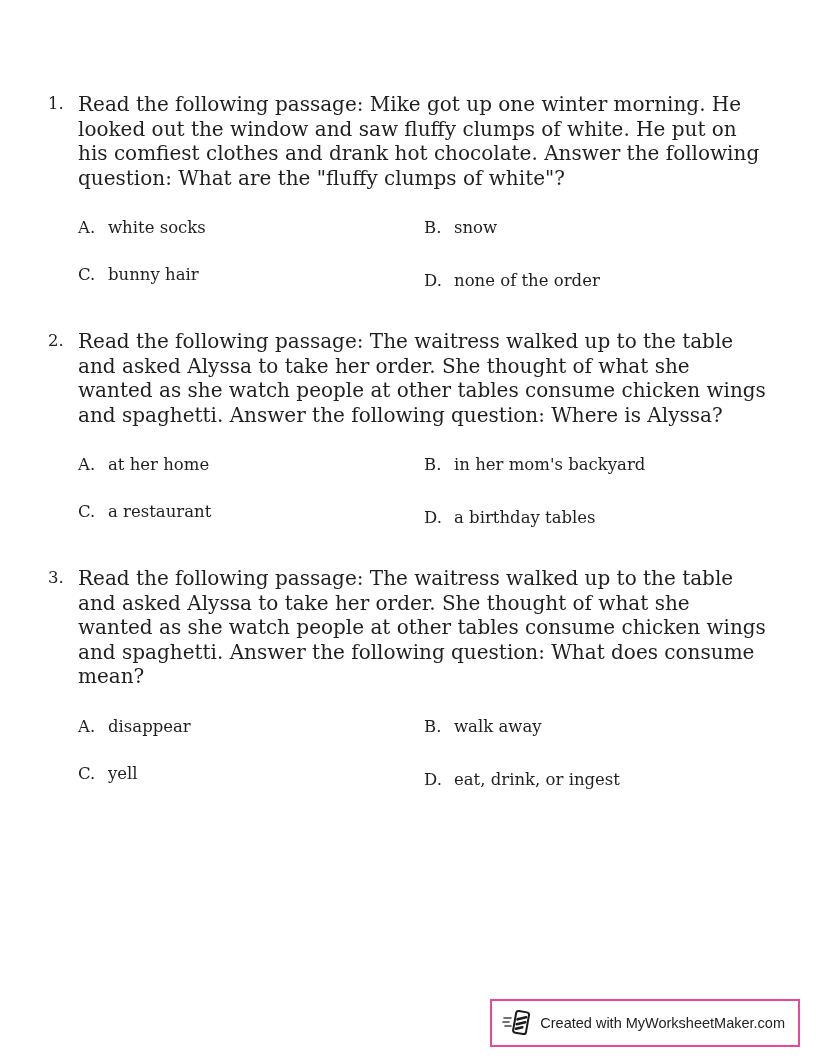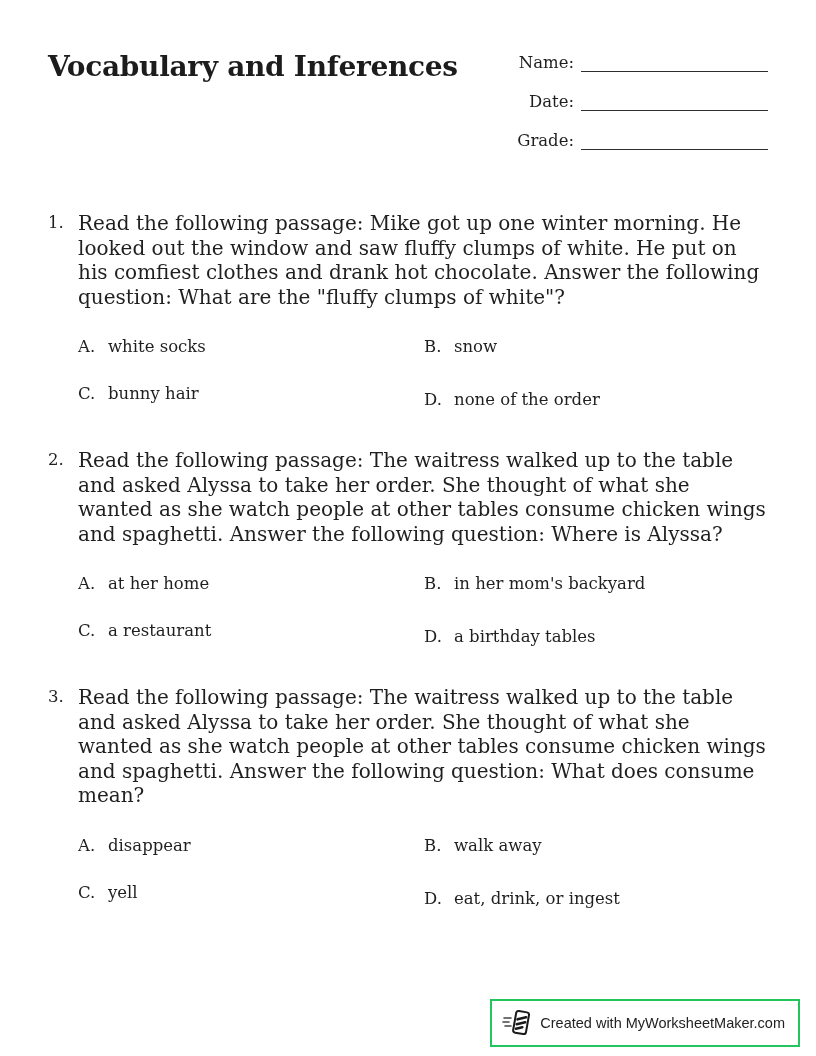--- a/index.html
+++ b/index.html
@@ -66,53 +66,35 @@
   .option.offset-down { transform: translateY(6px); }
 
   
   .footer-badge {
     position: absolute;
     right: 16px;
     bottom: 9px;
     display: flex;
     align-items: center;
     gap: 8px;
-    border: 2px solid #22c55e;
+    border: 2px solid #ec4899;
     background: #ffffff;
     padding: 7px 13px 7px 10px;
     font-family: "Liberation Sans", sans-serif;
     font-size: 14.5px;
     color: #222222;
     text-decoration: none;
   }
   .footer-badge .logo { display: block; }
 </style>
 </head>
 <body>
 
 <div class="page">
 
-  <div class="header">
-    <h1 class="title">Vocabulary and Inferences</h1>
-
-    <div class="fields">
-      <div class="field-row">
-        <span class="field-label">Name:</span>
-        <span class="field-line"></span>
-      </div>
-      <div class="field-row">
-        <span class="field-label">Date:</span>
-        <span class="field-line"></span>
-      </div>
-      <div class="field-row">
-        <span class="field-label">Grade:</span>
-        <span class="field-line"></span>
-      </div>
-    </div>
-  </div>
 
 
   <div class="question">
     <div class="q-number">1.</div>
     <div class="q-body">
       <div class="q-text">Read the following passage: Mike got up one winter morning. He looked out the window and saw fluffy clumps of white. He put on his comfiest clothes and drank hot chocolate. Answer the following question: What are the "fluffy clumps of white"?</div>
       <div class="options">
         <div class="option">
           <span class="opt-letter">A.</span>
           <span class="opt-text">white socks</span>

